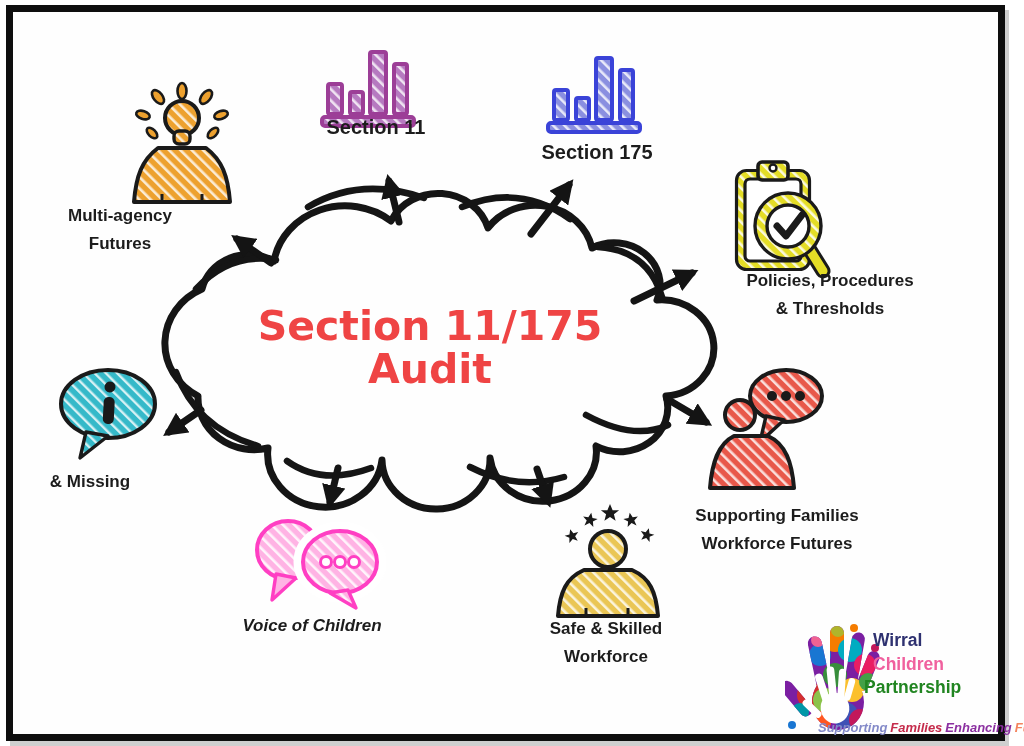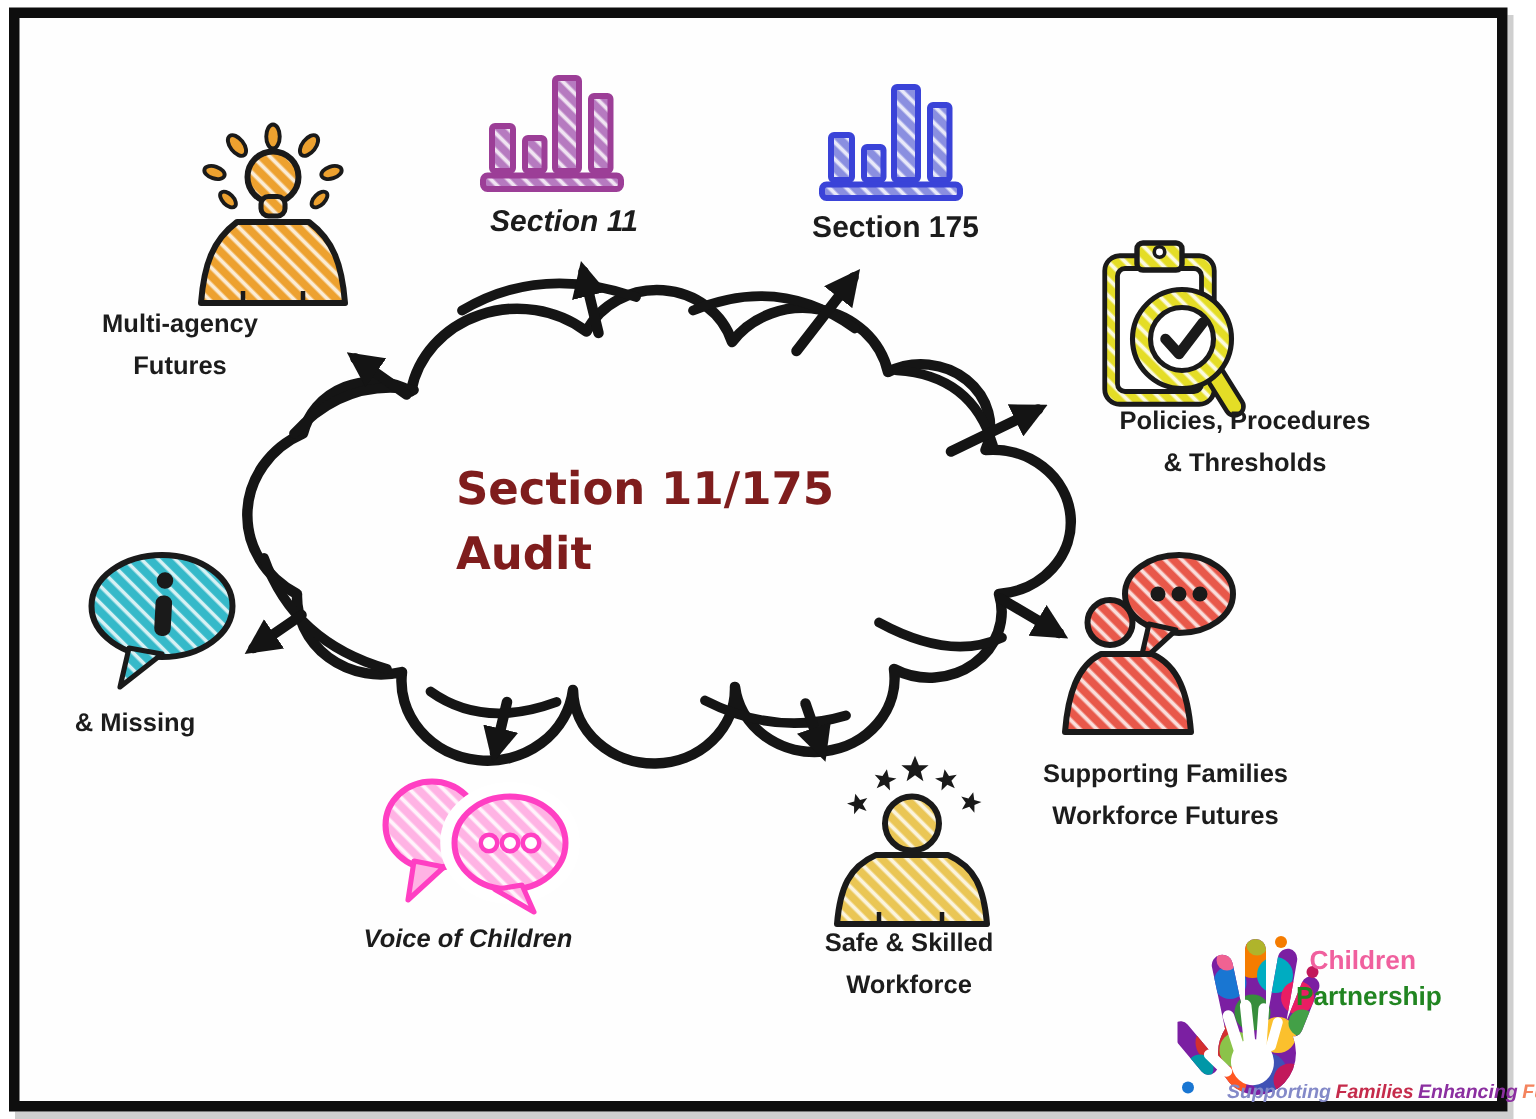--- a/index.html
+++ b/index.html
@@ -5,24 +5,24 @@
   html,body{margin:0;padding:0;background:#ffffff;}
   #page{position:relative;width:1024px;height:746px;background:#ffffff;overflow:hidden;
         font-family:"Liberation Sans",sans-serif;}
   #frame{position:absolute;left:6px;top:5px;width:985px;height:722px;
          border:7px solid #0e0e0e;box-shadow:4px 5px 0 #cfcfcf;background:#fefefe;}
   #scene{position:absolute;left:0;top:0;}
   .lbl{position:absolute;transform:translateX(-50%);text-align:center;
        color:#1c1c1c;font-weight:700;font-size:17px;line-height:28px;white-space:nowrap;}
   .lbl-big{font-size:20px;line-height:26px;}
   #cloud-title{position:absolute;left:430px;top:305px;transform:translateX(-50%);
-       font-family:"DejaVu Sans",sans-serif;font-weight:700;
-       font-size:30px;line-height:43px;color:#7f1d1d;white-space:nowrap;}
+       text-align:center;font-family:"DejaVu Sans",sans-serif;font-weight:700;
+       font-size:41px;line-height:43px;color:#ef4444;white-space:nowrap;}
   #lbl-multi{left:120px;top:202px;}
-  #lbl-s11{left:376px;top:135px;font-style:italic;}
+  #lbl-s11{left:376px;top:114px;}
   #lbl-s175{left:597px;top:139px;}
   #lbl-policies{left:830px;top:267px;}
   #lbl-supporting{left:777px;top:502px;}
   #lbl-safe{left:606px;top:615px;}
   #lbl-voice{left:312px;top:612px;font-style:italic;}
   #lbl-child{left:90px;top:468px;}
   #logo-text{position:absolute;left:852px;top:629px;width:170px;font-weight:700;
              font-size:17.5px;line-height:23.5px;white-space:nowrap;}
   .logo-l1{color:#2e3170;padding-left:21px;}
   .logo-l2{color:#3ba8e0;padding-left:31px;}
@@ -273,19 +273,20 @@
     <div>Workforce</div>
   </div>
   <div class="lbl" id="lbl-voice">
     <div>Voice of Children</div>
   </div>
   <div class="lbl" id="lbl-child">
     <div>&amp; Missing</div>
   </div>
 
   <div id="logo-text">
+    <div class="logo-l1">Wirral</div>
     <div class="logo-l3">Children</div>
     <div class="logo-l4">Partnership</div>
   </div>
   <div id="logo-tagline">
     <span class="tg-w1">Supporting</span><span class="tg-w2">Families</span><span class="tg-w3">Enhancing</span><span class="tg-w4">Futures</span>
   </div>
 </div>
 
 </body></html>

